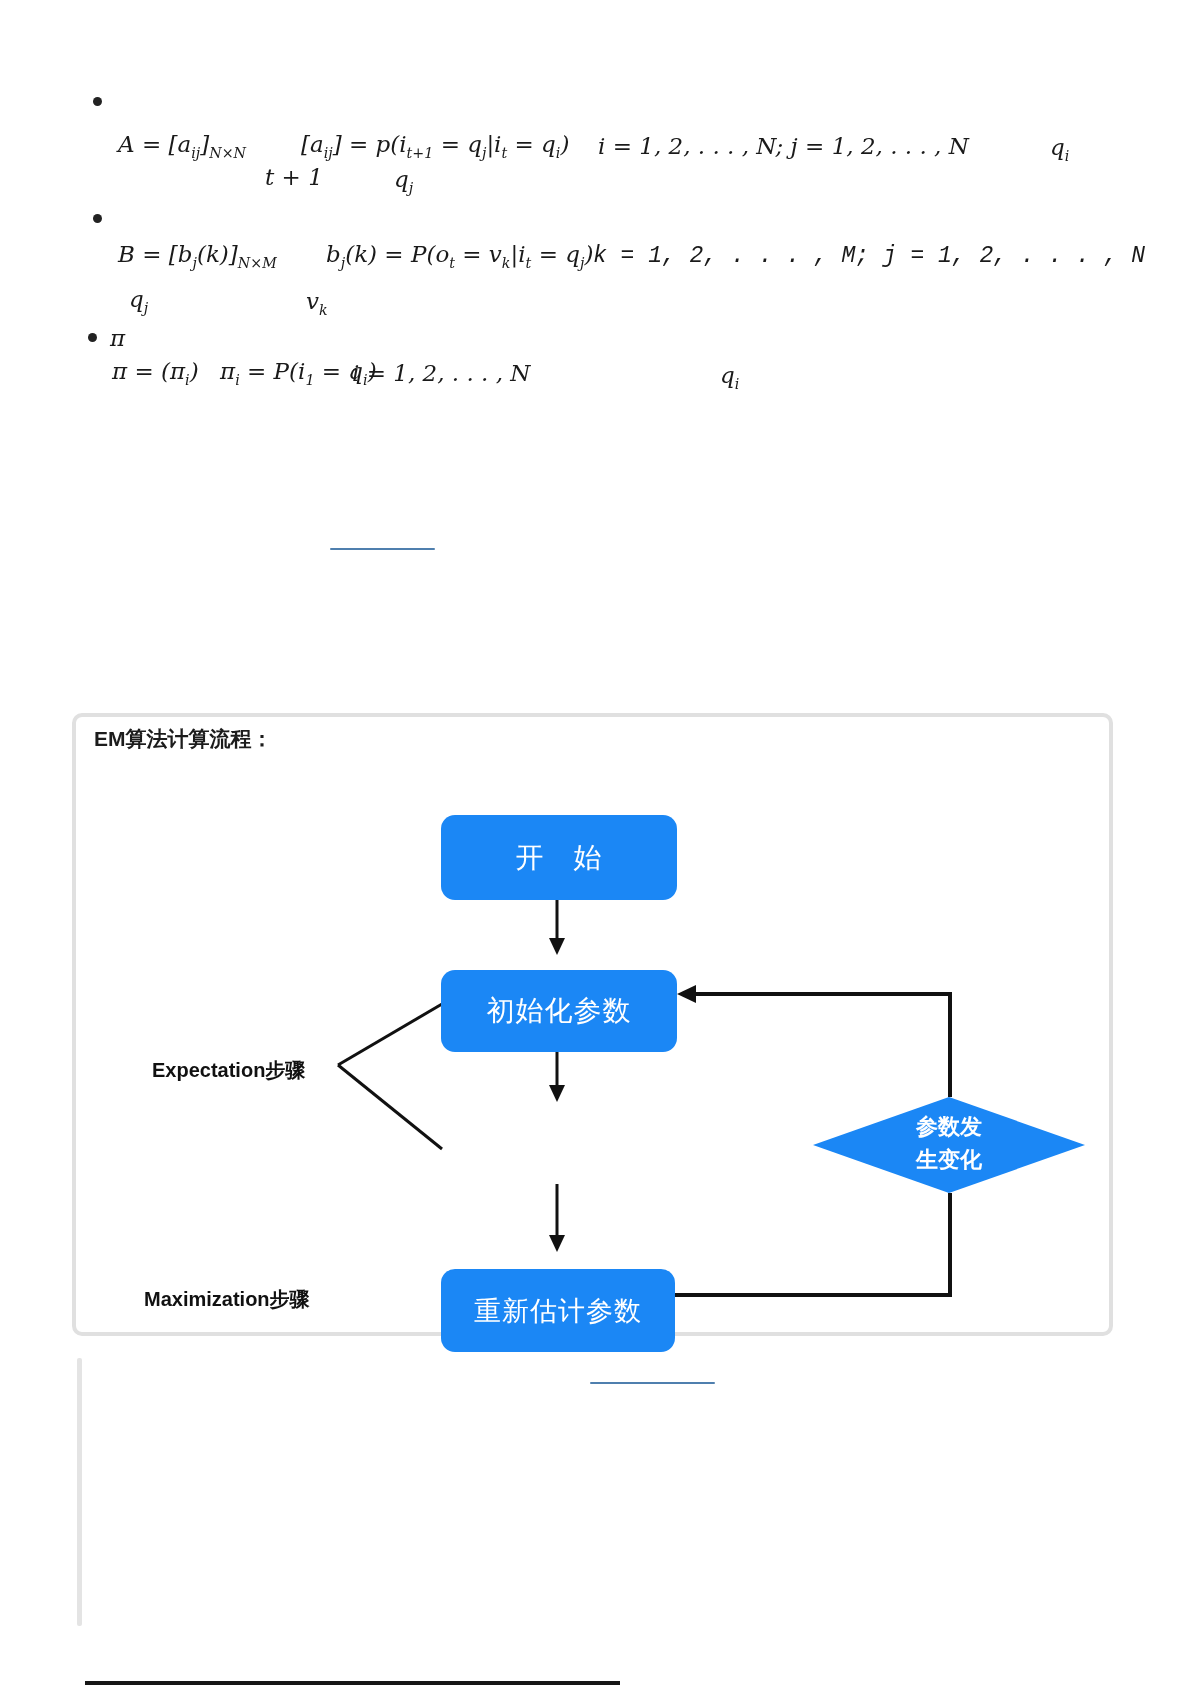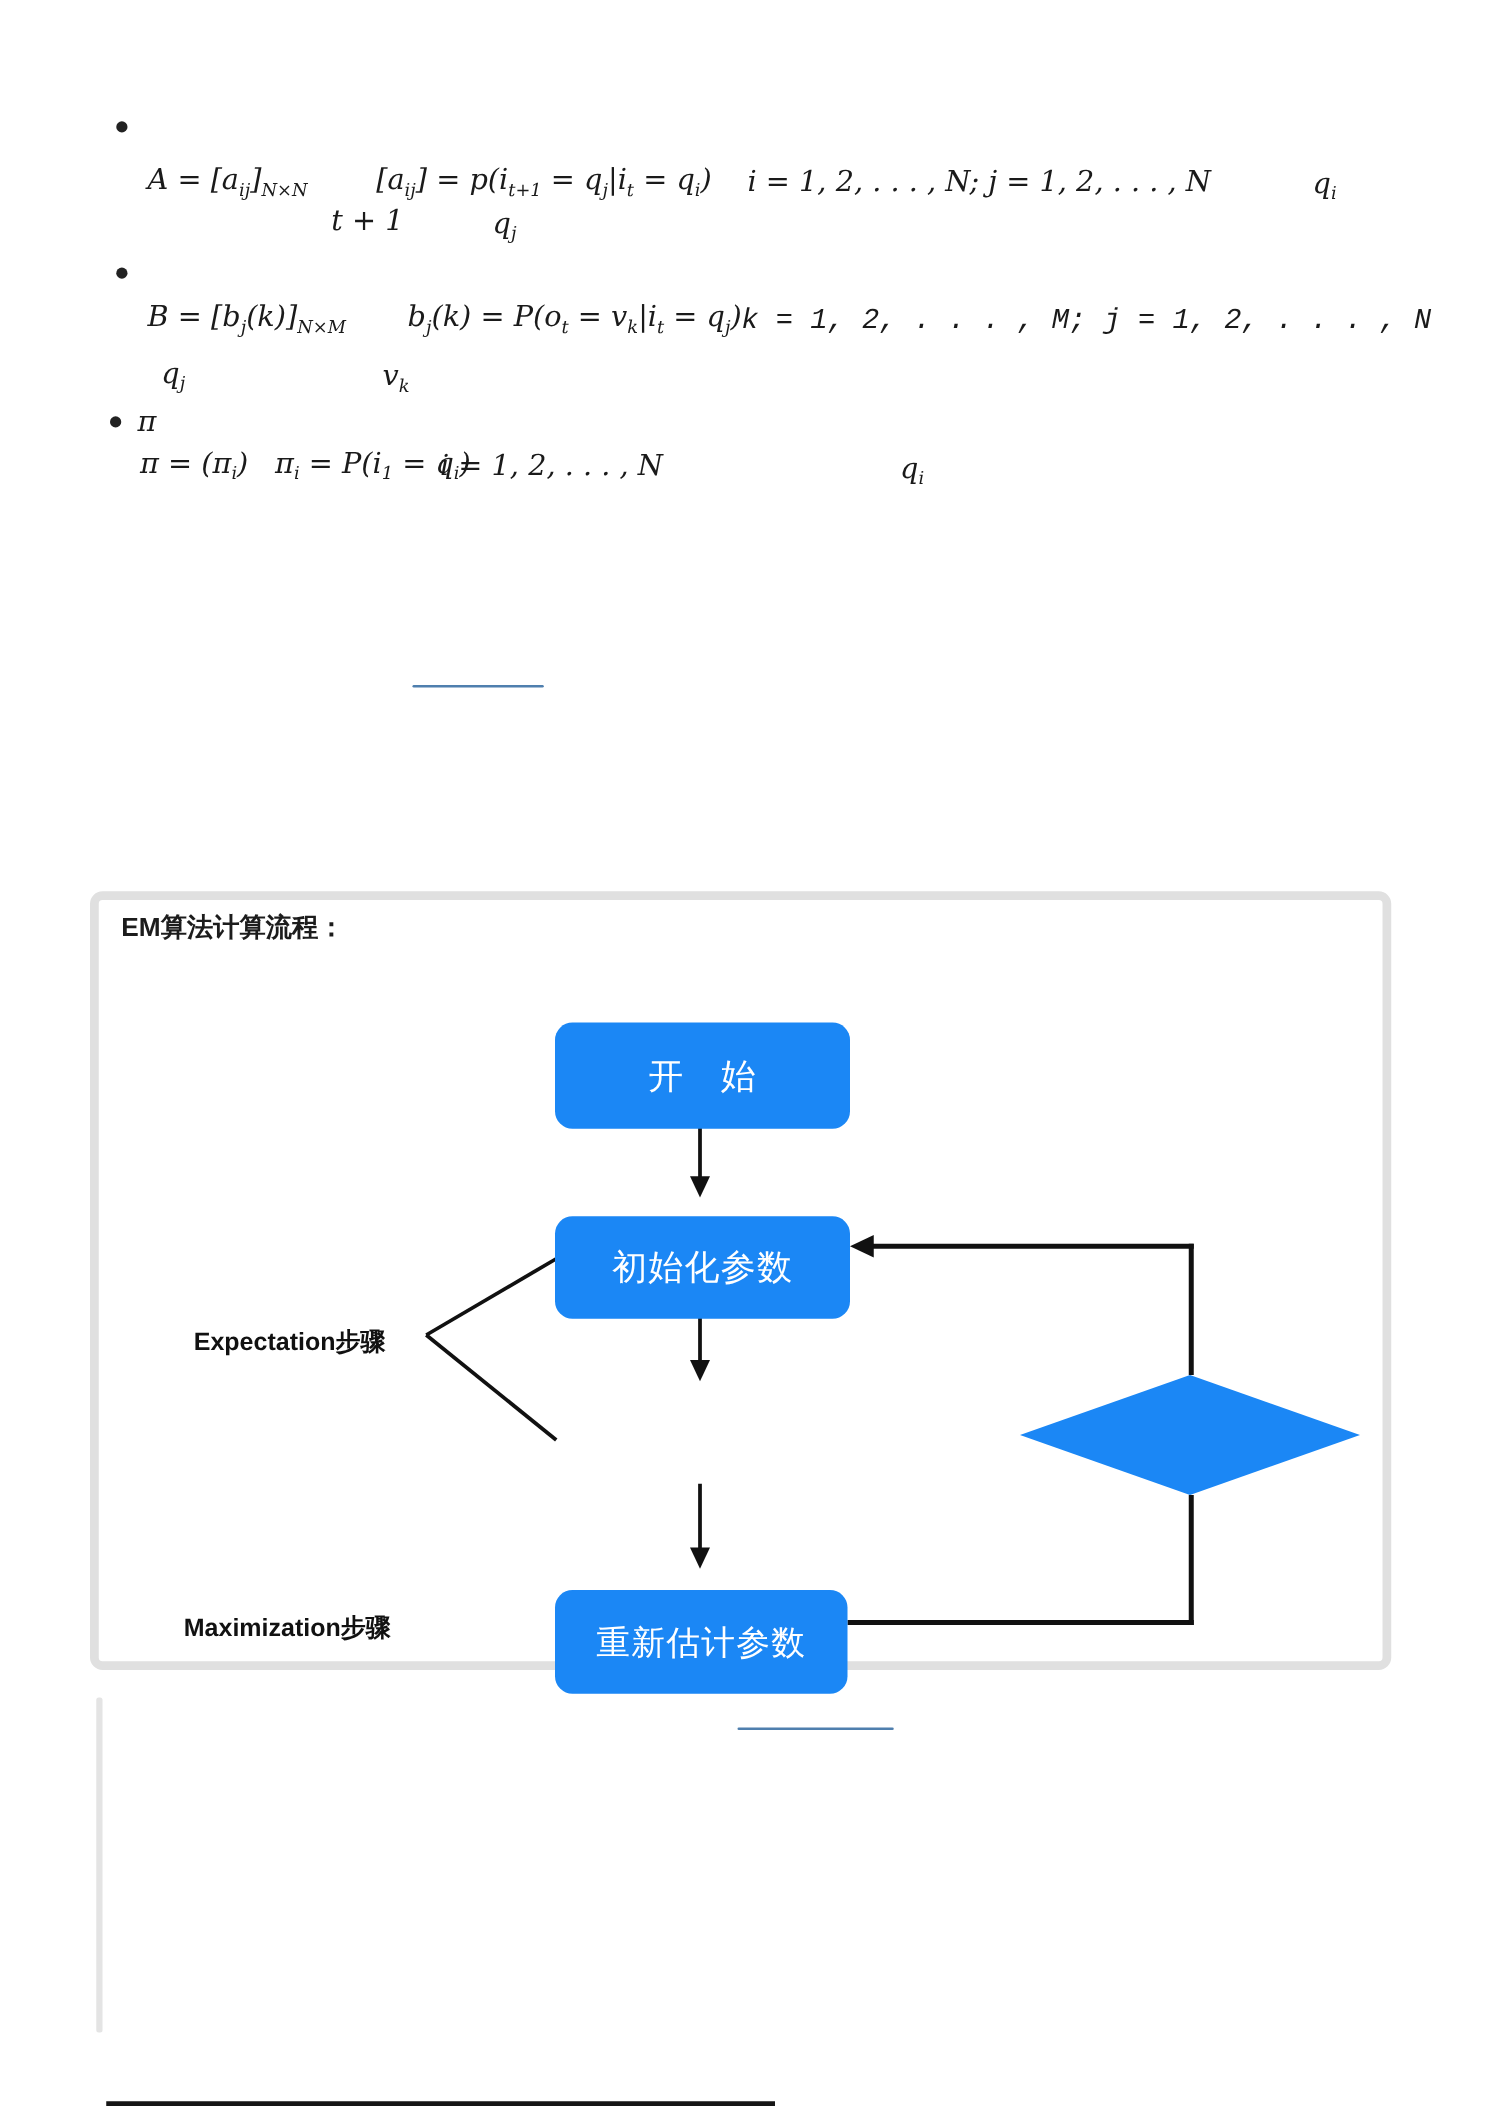--- a/index.html
+++ b/index.html
@@ -12,21 +12,21 @@
   .math{
     position:absolute;font-family:"DejaVu Serif",serif;font-style:italic;
     font-size:23px;color:#1a1a1a;white-space:pre;line-height:1.2;
   }
   .math sub{font-size:62%;font-style:italic;}
   
   .link-underline{position:absolute;height:2px;border-radius:1px;}
   
   .card{
     position:absolute;left:72px;top:713px;width:1041px;height:623px;
-    border:7px solid #d946ef;border-radius:10px;background:#fff;box-sizing:border-box;
+    border:4px solid #d946ef;border-radius:10px;background:#fff;box-sizing:border-box;
   }
   .card-title{
     position:absolute;left:18px;top:8px;font-size:21px;font-weight:bold;color:#1c1c1c;
   }
   .connector-layer{position:absolute;left:0;top:0;width:1041px;height:623px;}
   .conn{stroke-width:3;fill:none;}
   .conn-thick{stroke-width:4;fill:none;}
   .node{
     position:absolute;border-radius:14px;color:#fff;font-weight:normal;
     display:flex;align-items:center;justify-content:center;
@@ -98,20 +98,24 @@
     <line class="conn-thick" x1="876" y1="277" x2="618" y2="277" style="stroke: rgb(17, 17, 17);"></line>
     <polygon points="601,277 620,268 620,286" style="fill: rgb(17, 17, 17);"></polygon>
 
     <polygon points="737,428 873,380 1009,428 873,476" style="fill: rgb(27, 135, 245);"></polygon>
   </svg>
 
   <div class="node node-start" style="background: rgb(27, 135, 245); color: rgb(255, 255, 255);">开　始</div>
   <div class="node node-init" style="background: rgb(27, 135, 245); color: #ffffff;">初始化参数</div>
   <div class="node node-reestimate" style="background: rgb(27, 135, 245); color: rgb(255, 255, 255);">重新估计参数</div>
 
+  <div class="diamond-text" style="color: rgb(255, 255, 255);">
+    <div>参数发</div>
+    <div>生变化</div>
+  </div>
 
   <div class="step-label label-expectation">Expectation步骤</div>
   <div class="step-label label-maximization">Maximization步骤</div>
 </div>
 
 <div class="quote-bar" style="background: rgb(228, 228, 228);"></div>
 
 <div class="link-underline" style="left: 590px; top: 1382px; width: 125px; background: rgb(79, 127, 174);"></div>
 
 <div class="bottom-bar" style="background: rgb(22, 22, 22);"></div>

